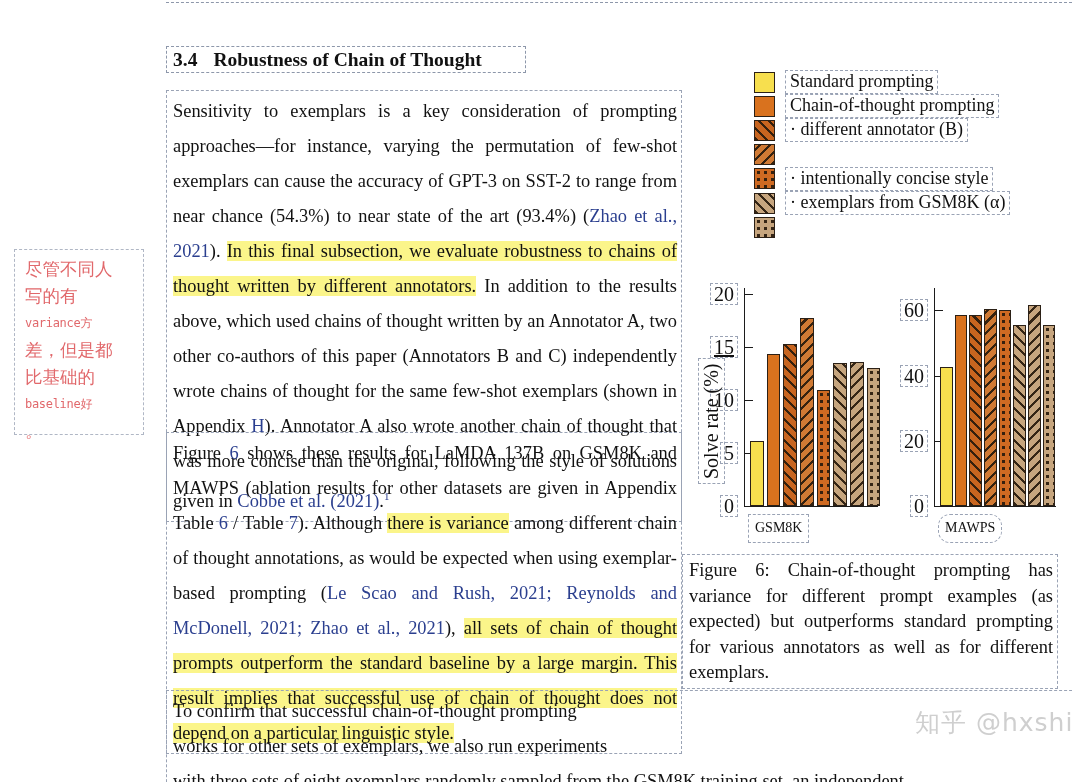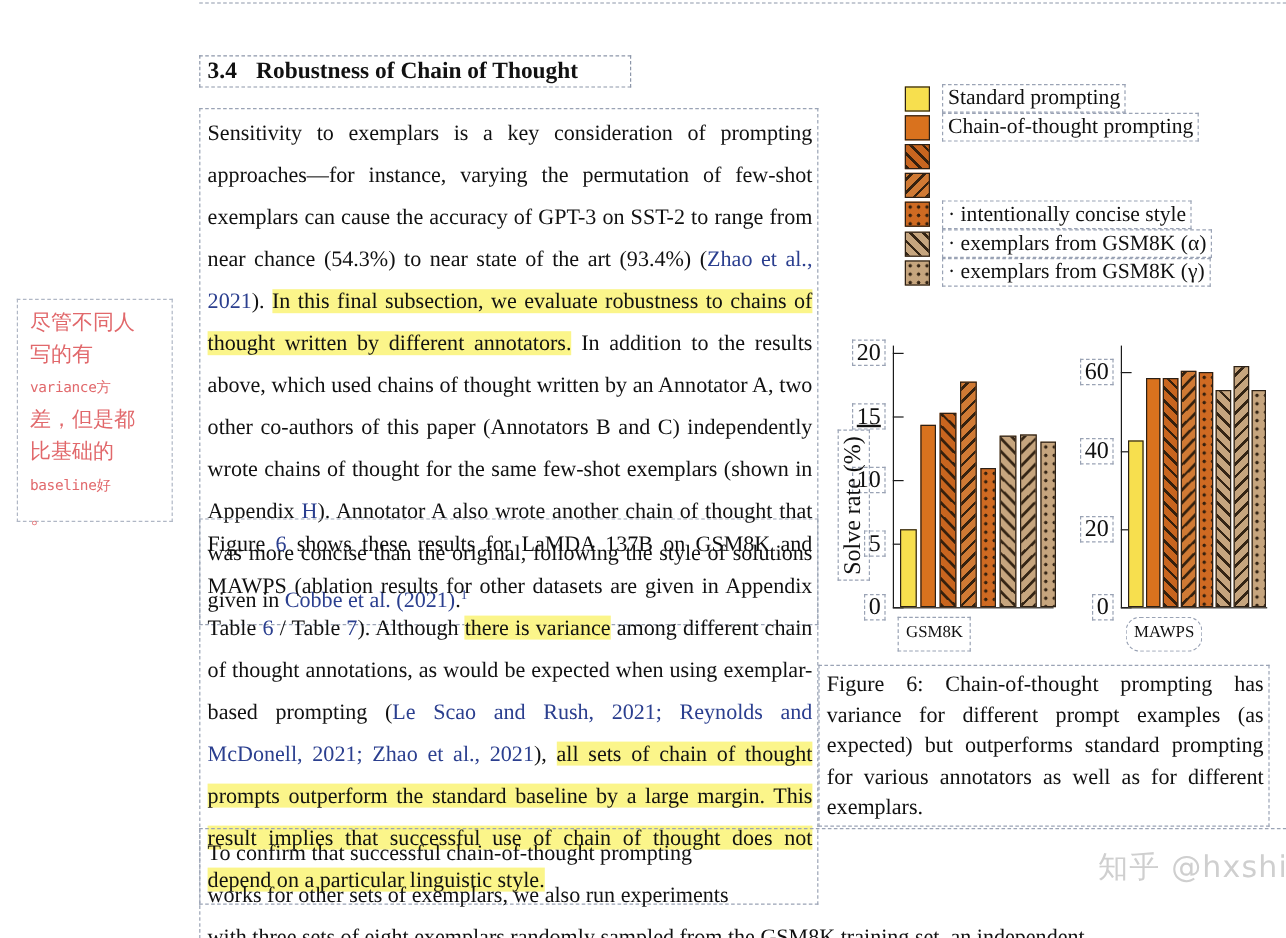--- a/index.html
+++ b/index.html
@@ -152,35 +152,35 @@
         <div class="leg-row">
           <div class="swatch" style="background: rgb(247, 223, 78);"></div>
           <div class="leg-text">Standard prompting</div>
         </div>
         <div class="leg-row">
           <div class="swatch" style="background: rgb(217, 114, 30);"></div>
           <div class="leg-text">Chain-of-thought prompting</div>
         </div>
         <div class="leg-row">
           <div class="swatch" style="background: repeating-linear-gradient(45deg, rgba(40, 26, 12, 0.92) 0px, rgba(40, 26, 12, 0.92) 2.2px, transparent 2.2px, transparent 7.5px), rgb(200, 101, 31);"></div>
+          <div class="leg-text">· different annotator (B)</div>
         </div>
         <div class="leg-row">
           <div class="swatch" style="background: repeating-linear-gradient(-45deg, rgba(40, 26, 12, 0.92) 0px, rgba(40, 26, 12, 0.92) 2.2px, transparent 2.2px, transparent 7.5px), rgb(208, 122, 52);"></div>
         </div>
         <div class="leg-row">
           <div class="swatch" style="background: radial-gradient(rgba(40, 26, 12, 0.92) 1.5px, transparent 1.6px) 0px 0px / 7px 7px, rgb(207, 106, 34);"></div>
           <div class="leg-text">· intentionally concise style</div>
         </div>
         <div class="leg-row">
           <div class="swatch" style="background: repeating-linear-gradient(45deg, rgba(40, 26, 12, 0.92) 0px, rgba(40, 26, 12, 0.92) 2.2px, transparent 2.2px, transparent 7.5px), rgb(198, 165, 126);"></div>
           <div class="leg-text">· exemplars from GSM8K (α)</div>
         </div>
         <div class="leg-row">
           <div class="swatch" style="background: radial-gradient(rgba(40, 26, 12, 0.92) 1.5px, transparent 1.6px) 0px 0px / 7px 7px, rgb(198, 165, 126);"></div>
-          <div class="leg-text">· exemplars from GSM8K (γ)</div>
         </div>
       </div>
 
     <div id="plots">
       <div class="plot" id="plot-gsm8k">
           <div class="axis-v" style="left: 44px; top: 4px; height: 218px;"></div>
           <div class="axis-h" style="left: 44px; top: 222px; width: 134px;"></div>
           <div class="tickmark" style="left: 44px; top: 222px;"></div>
           <div class="ytick" style="right: 142px; top: 222px;">0</div>
           <div class="tickmark" style="left: 44px; top: 169px;"></div>

